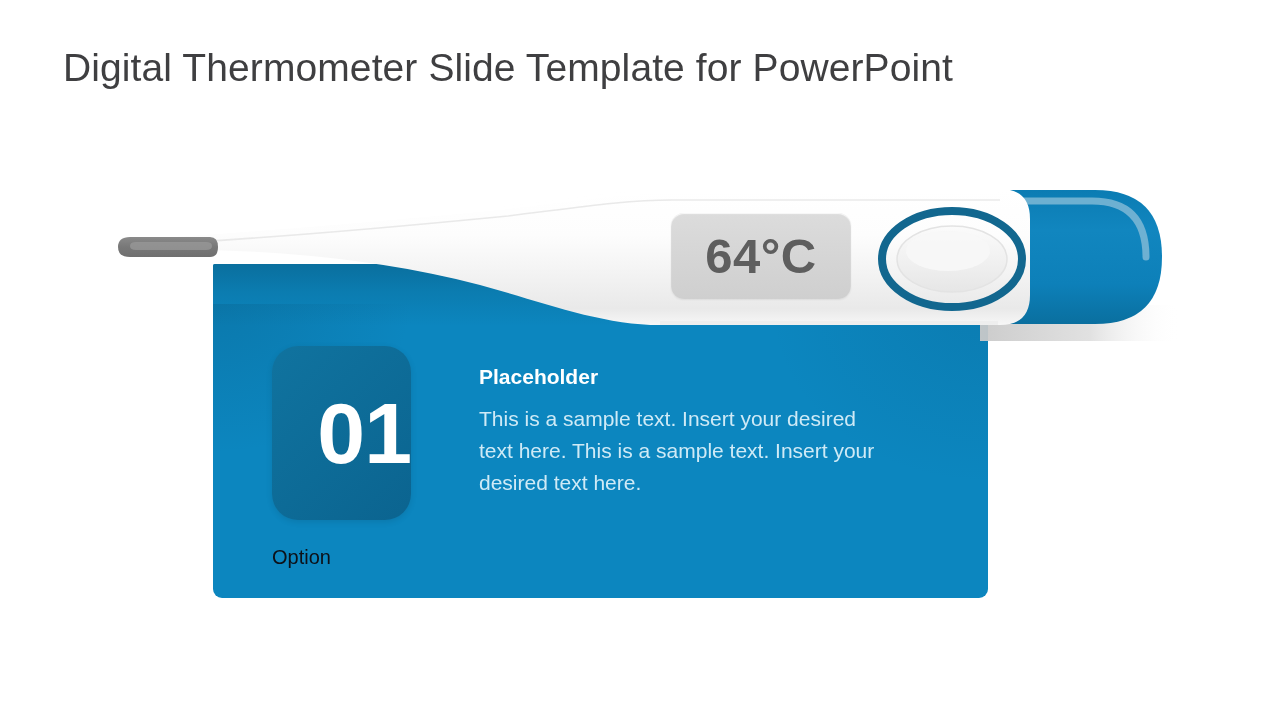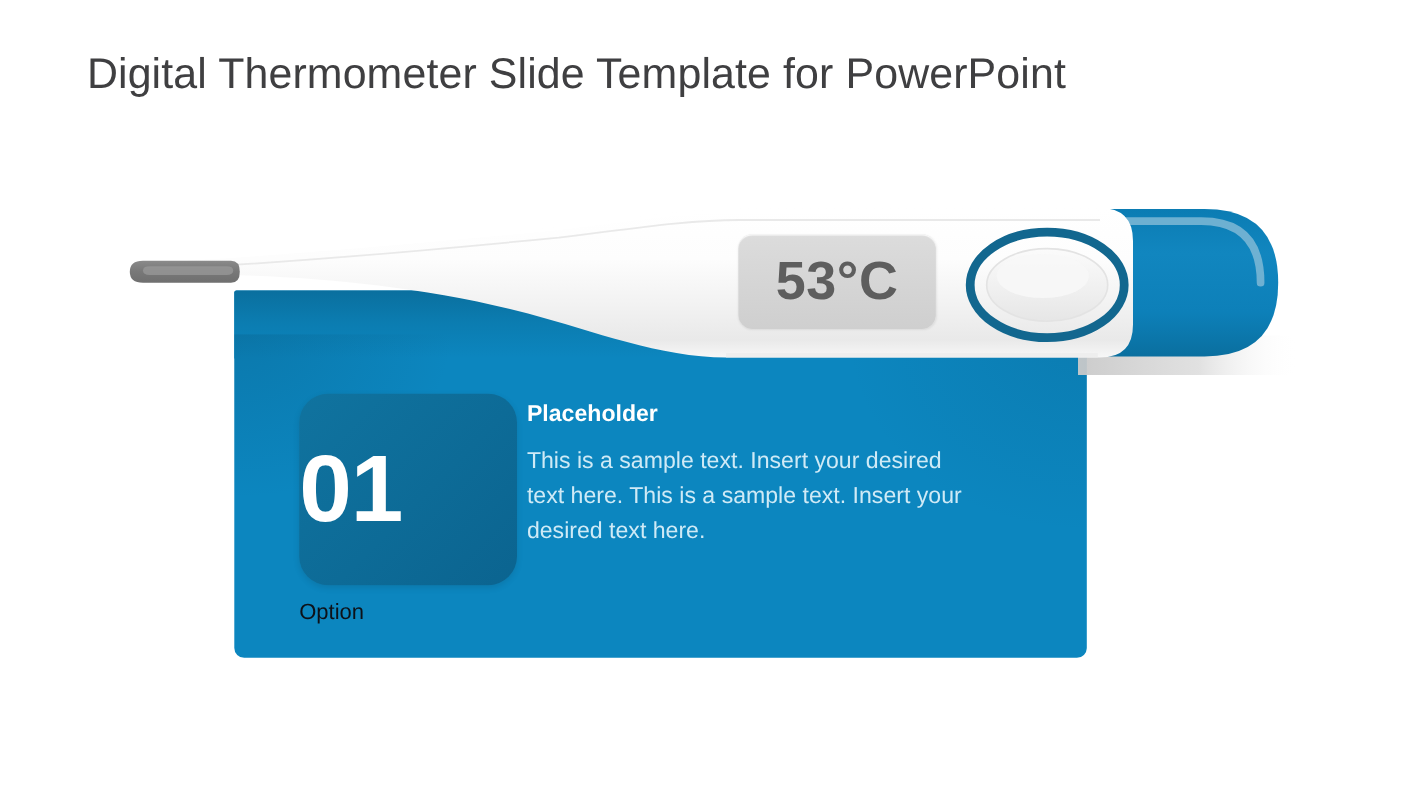--- a/index.html
+++ b/index.html
@@ -28,21 +28,20 @@
     position: absolute;
     left: 63px;
     top: 42px;
     width: 1100px;
     font-size: 39px;
     line-height: 52px;
     font-weight: 400;
     color: #3f3f41;
     letter-spacing: 0.1px;
     white-space: nowrap;
-    margin-left: 16px;
   }
 
   
   #content-panel {
     position: absolute;
     left: 213px;
     top: 264px;
     width: 775px;
     height: 334px;
     background: #0c86bf;
@@ -76,29 +75,29 @@
     width: 220px;
     height: 180px;
     background: radial-gradient(ellipse at 100% 0%, rgba(8,90,130,0.22) 0%, rgba(8,90,130,0) 70%);
     pointer-events: none;
   }
 
   
   #option-badge {
     position: absolute;
     left: 272px;
-    top: 358px;
-    width: 198px;
+    top: 346px;
+    width: 139px;
     height: 174px;
     border-radius: 26px;
     background: linear-gradient(135deg, #10739f 0%, #0d6b97 55%, #0b6490 100%);
     box-shadow: 0 2px 6px rgba(0,0,0,0.10);
     display: flex;
     align-items: center;
-    justify-content: flex-start;
+    justify-content: flex-end;
   }
   #option-number {
     font-size: 86px;
     font-weight: 700;
     color: #ffffff;
     letter-spacing: -1px;
     line-height: 1;
   }
   #option-label {
     position: absolute;
@@ -248,16 +247,16 @@
       <path d="M30 72 L110 72 Q118 72 118 82 Q118 92 110 92 L30 92 Q18 92 18 82 Q18 72 30 72 Z" fill="url(#probeGrad)"></path>
       <path d="M36 77 L106 77 Q112 77 112 81 Q112 85 106 85 L36 85 Q30 85 30 81 Q30 77 36 77 Z" fill="#9a9a9a" opacity="0.75"></path>
 
       <ellipse cx="852" cy="94" rx="70" ry="48" fill="none" stroke="#12678f" stroke-width="8"></ellipse>
       <ellipse cx="852" cy="94" rx="55" ry="33" fill="url(#btnGrad)" stroke="#e3e3e3" stroke-width="1.5"></ellipse>
       <ellipse cx="848" cy="86" rx="42" ry="20" fill="#f7f7f7" opacity="0.9"></ellipse>
     </svg>
   </div>
 
   <div id="display-screen">
-    <span id="display-value">53°C</span>
+    <span id="display-value">64°C</span>
   </div>
 
 </div>
 
 </body></html>

